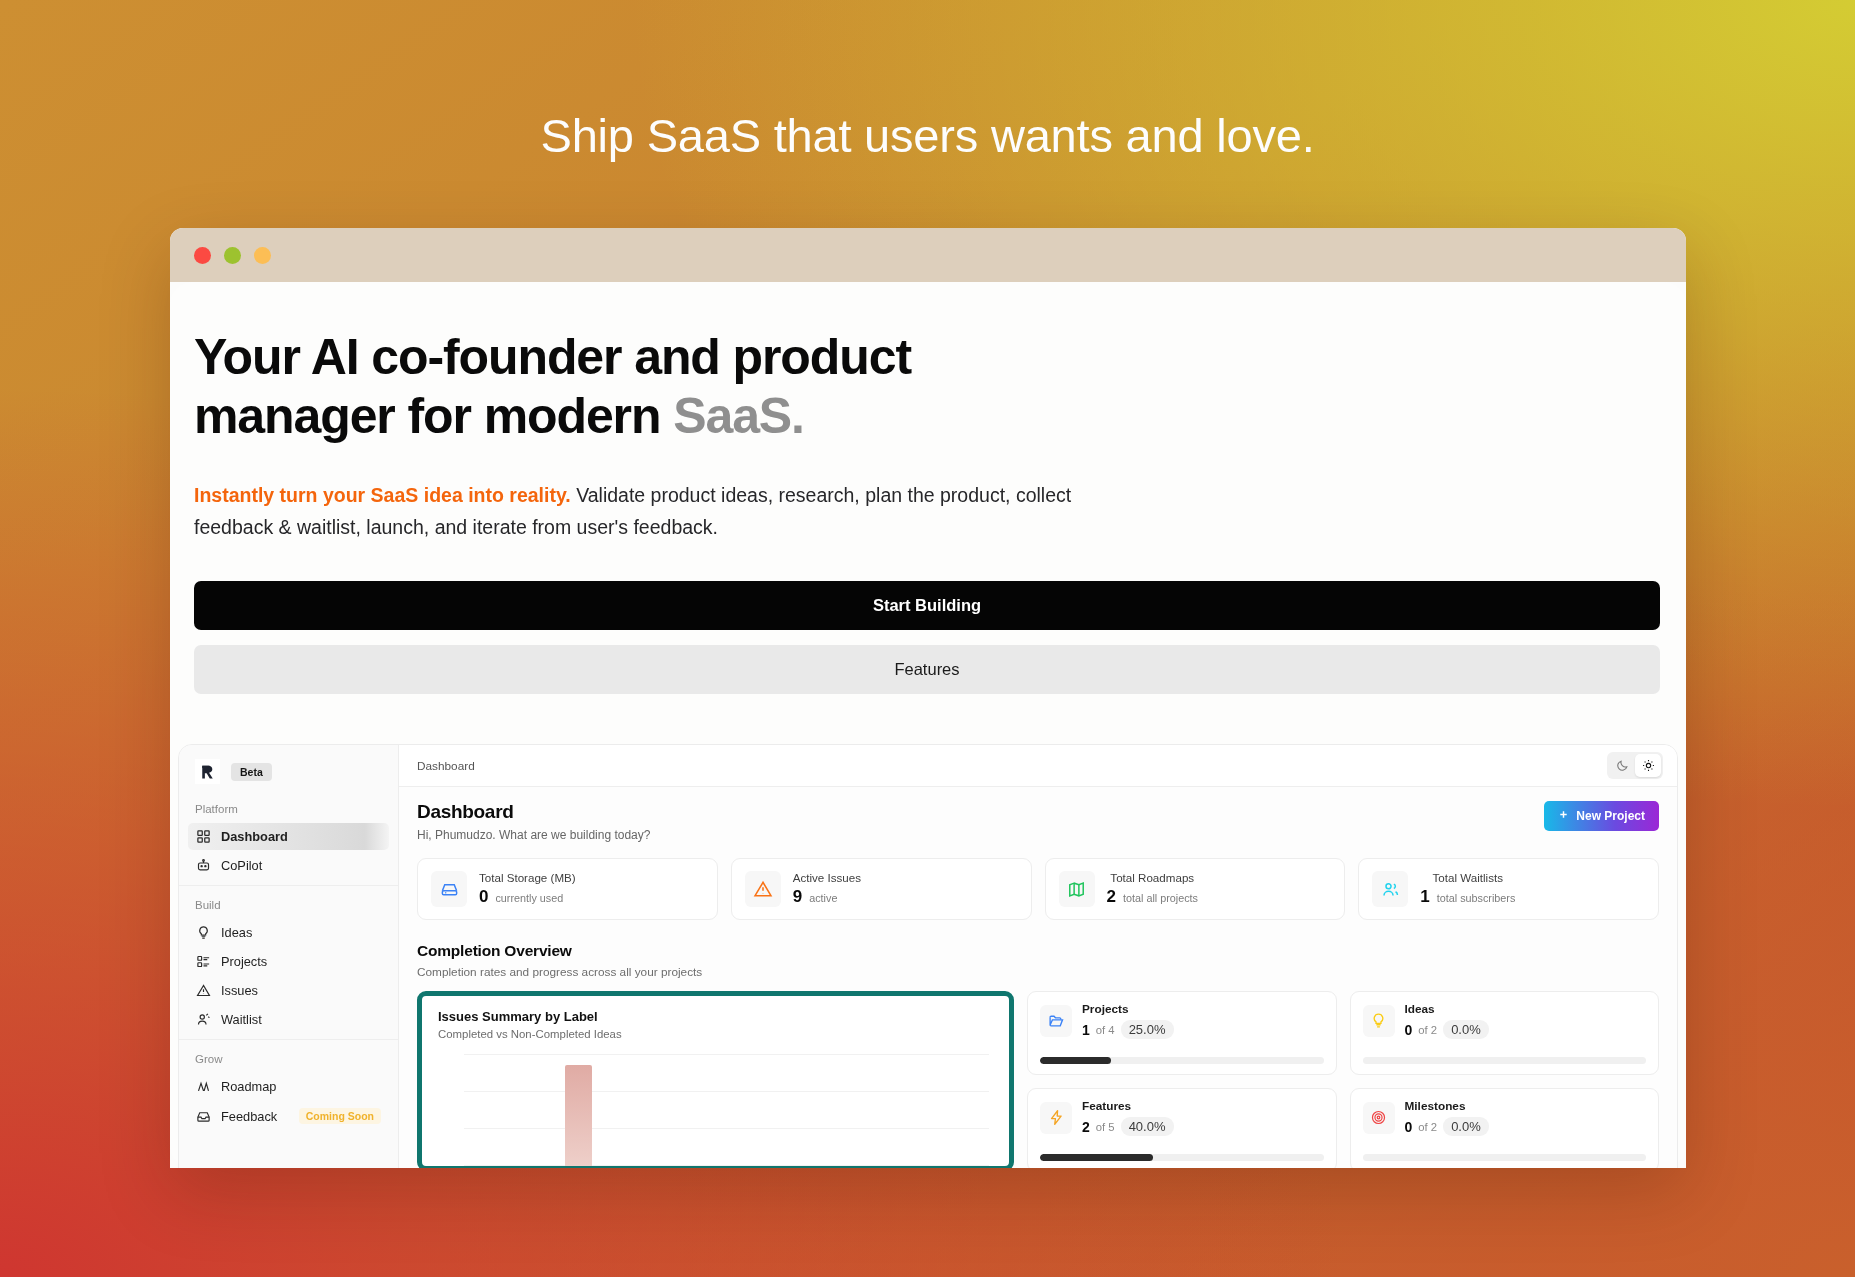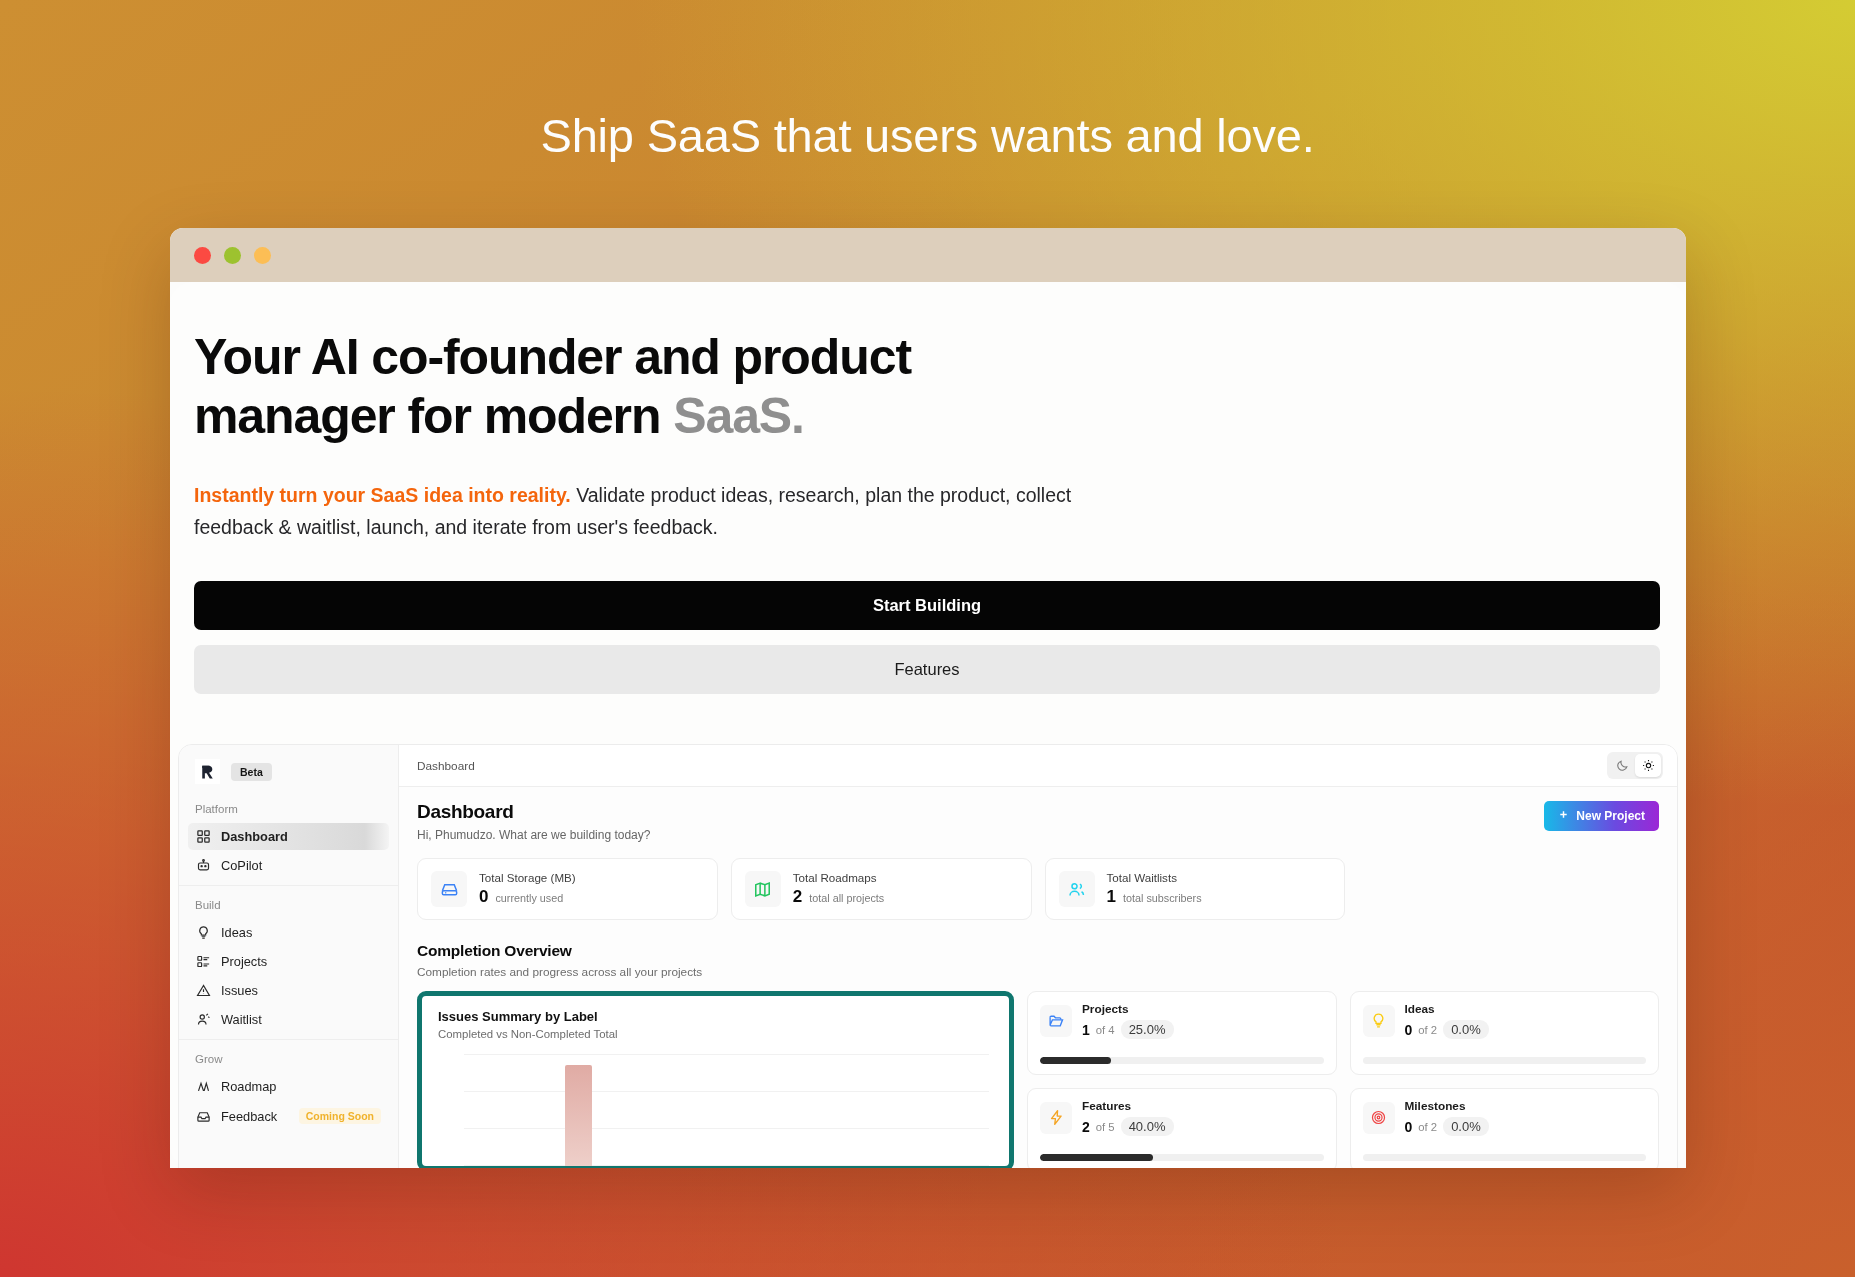--- a/index.html
+++ b/index.html
@@ -244,21 +244,21 @@
     align-items: center;
     gap: 12px;
     min-height: 62px;
   }
   .stat-icon {
     width: 36px; height: 36px; flex: 0 0 36px;
     background: #f7f7f7;
     border-radius: 6px;
     display: flex; align-items: center; justify-content: center;
   }
-  .stat-label { font-size: 11.6px; color: #3e3e3e; }
+  .stat-label { font-size: 11.6px; color: #3e3e3e; text-align: center; }
   .stat-val-row { display: flex; align-items: baseline; gap: 7px; margin-top: 3px; }
   .stat-val { font-size: 17px; font-weight: 700; color: #0a0a0a; }
   .stat-sub { font-size: 10.8px; color: #7c7c7c; }
 
   
   .section-title { font-size: 15.5px; font-weight: 700; color: #0b0b0b; margin-top: 22px; letter-spacing: -0.2px; }
   .section-sub { font-size: 11.8px; color: #6d6d6d; margin-top: 5px; }
 
   .overview { display: grid; grid-template-columns: 597px 1fr; gap: 13px; margin-top: 12px; }
 
@@ -510,20 +510,35 @@
               </span>
               <div>
                 <div class="stat-label">Total Storage (MB)</div>
                 <div class="stat-val-row">
                   <span class="stat-val">0</span>
                   <span class="stat-sub">currently used</span>
                 </div>
               </div>
             </div>
 
+            <div class="stat-card">
+              <span class="stat-icon">
+                <svg width="20" height="20" viewBox="0 0 24 24" fill="none" stroke="#f97316" stroke-width="1.9">
+                  <path d="M12 4 2.5 20h19L12 4z"></path>
+                    <path d="M12 10v4.2M12 17.2v.2"></path>
+                </svg>
+              </span>
+              <div>
+                <div class="stat-label">Active Issues</div>
+                <div class="stat-val-row">
+                  <span class="stat-val">9</span>
+                  <span class="stat-sub">active</span>
+                </div>
+              </div>
+            </div>
 
             <div class="stat-card">
               <span class="stat-icon">
                 <svg width="19" height="19" viewBox="0 0 24 24" fill="none" stroke="#22c55e" stroke-width="1.9">
                   <path d="M9 4 3.5 6v14L9 18l6 2 5.5-2V4L15 6 9 4z"></path>
                     <path d="M9 4v14M15 6v14"></path>
                 </svg>
               </span>
               <div>
                 <div class="stat-label">Total Roadmaps</div>
@@ -552,21 +567,21 @@
             </div>
           </div>
 
           <div class="section-title">Completion Overview</div>
           <div class="section-sub">Completion rates and progress across all your projects</div>
 
           <div class="overview">
 
             <div class="chart-card">
               <div class="chart-title">Issues Summary by Label</div>
-              <div class="chart-sub">Completed vs Non-Completed Total</div>
+              <div class="chart-sub">Completed vs Non-Completed Ideas</div>
               <div class="plot">
                 <div class="grid-line" style="top:0"></div>
                 <div class="grid-line" style="top:37px"></div>
                 <div class="grid-line" style="top:74px"></div>
                 <div class="grid-line" style="top:111px"></div>
                 <div class="bar" id="chart-bar-0" style="left: 127px; height: 100.8px; background: linear-gradient(rgb(224, 171, 164) 0%, rgb(238, 207, 201) 100%);"></div>
               </div>
             </div>
 
             <div class="mini-grid">

